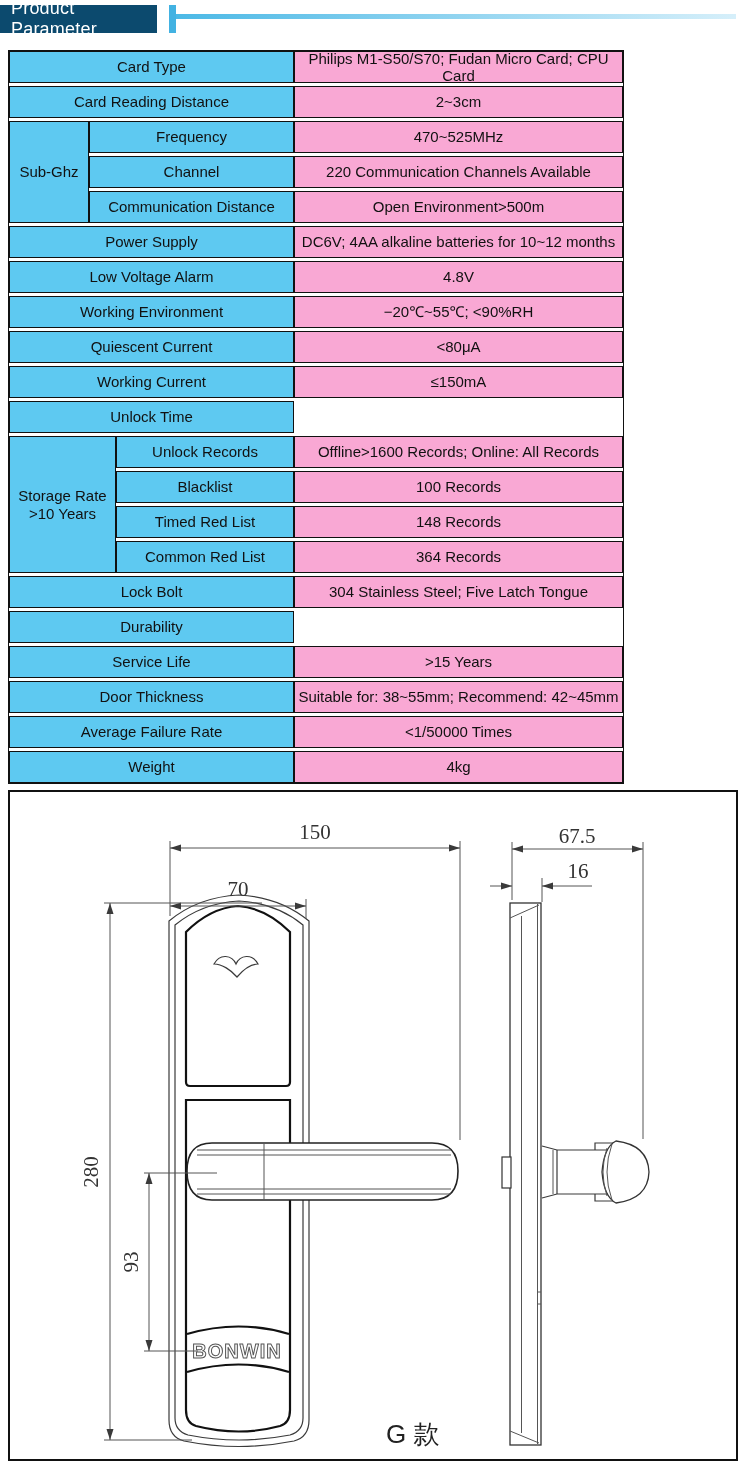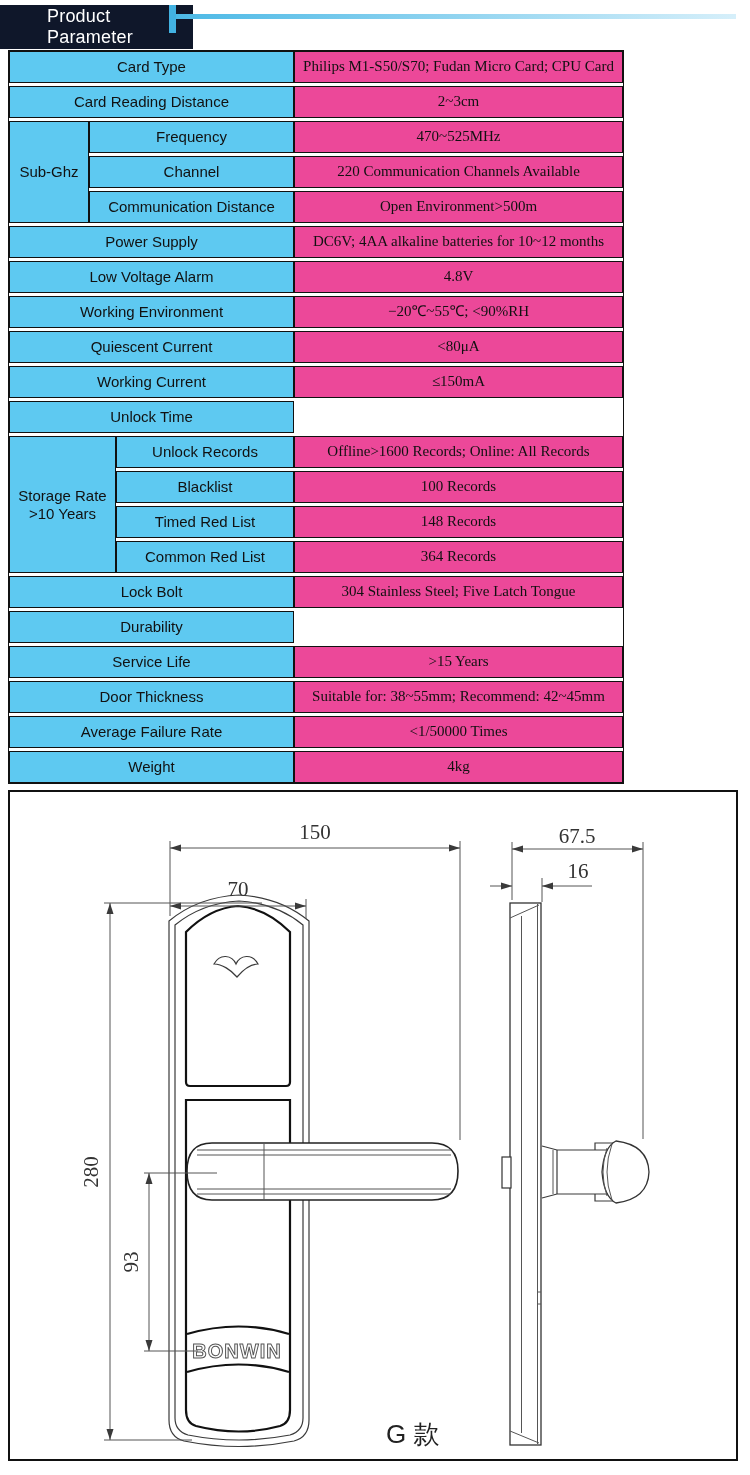--- a/index.html
+++ b/index.html
@@ -1,34 +1,34 @@
 <!DOCTYPE html>
 <html><head>
 <meta charset="utf-8">
 <style>
   html,body{margin:0;padding:0;background:#fff;}
   .page{position:relative;width:750px;height:1475px;background:#fff;overflow:hidden;
         font-family:"Liberation Sans",sans-serif;color:#111;}
 
   
-  .hdr-box{position:absolute;left:0;top:5px;width:157px;height:44px;background:#0f172a;
-           display:flex;align-items:center;padding-left:36px;}
+  .hdr-box{position:absolute;left:0;top:5px;width:157px;height:28px;background:#0c4a6e;
+           display:flex;align-items:center;}
   .hdr-box span{color:#fff;font-size:18px;padding-left:11px;letter-spacing:.2px;}
   .hdr-bar{position:absolute;left:169px;top:5px;width:7px;height:28px;background:#42b2e2;}
   .hdr-line{position:absolute;left:176px;top:14px;width:560px;height:5px;
             background:linear-gradient(to right,#4cb9e6,#d6effa);}
 
   
   .spec{position:absolute;left:8px;top:50px;width:616px;border:1px solid #111;box-sizing:border-box;
         display:grid;grid-template-columns:80px 27px 178px 1fr;grid-auto-rows:32px;row-gap:3px;
         background:#fff;}
   .c{border:1px solid #111;display:flex;align-items:center;justify-content:center;
      font-size:15px;text-align:center;line-height:1.15;}
   .lab{background:#5ec9f1;}
-  .val{background:#ec4899;grid-column:4/5;font-family:Liberation Serif, serif;}
+  .val{background:#f9a8d4;grid-column:4/5;}
   .w3{grid-column:1/4;}
   .sub{grid-column:2/4;}
   .sub3{grid-column:3/4;}
   .g-subghz{grid-column:1/2;grid-row:span 3;text-align:right;}
   .g-storage{grid-column:1/3;grid-row:span 4;flex-direction:column;}
 
   
   .draw-box{position:absolute;left:8px;top:790px;width:730px;height:671px;
             border:2px solid #111;box-sizing:border-box;background:#fff;}
   svg.overlay{position:absolute;left:0;top:0;width:750px;height:1475px;}

